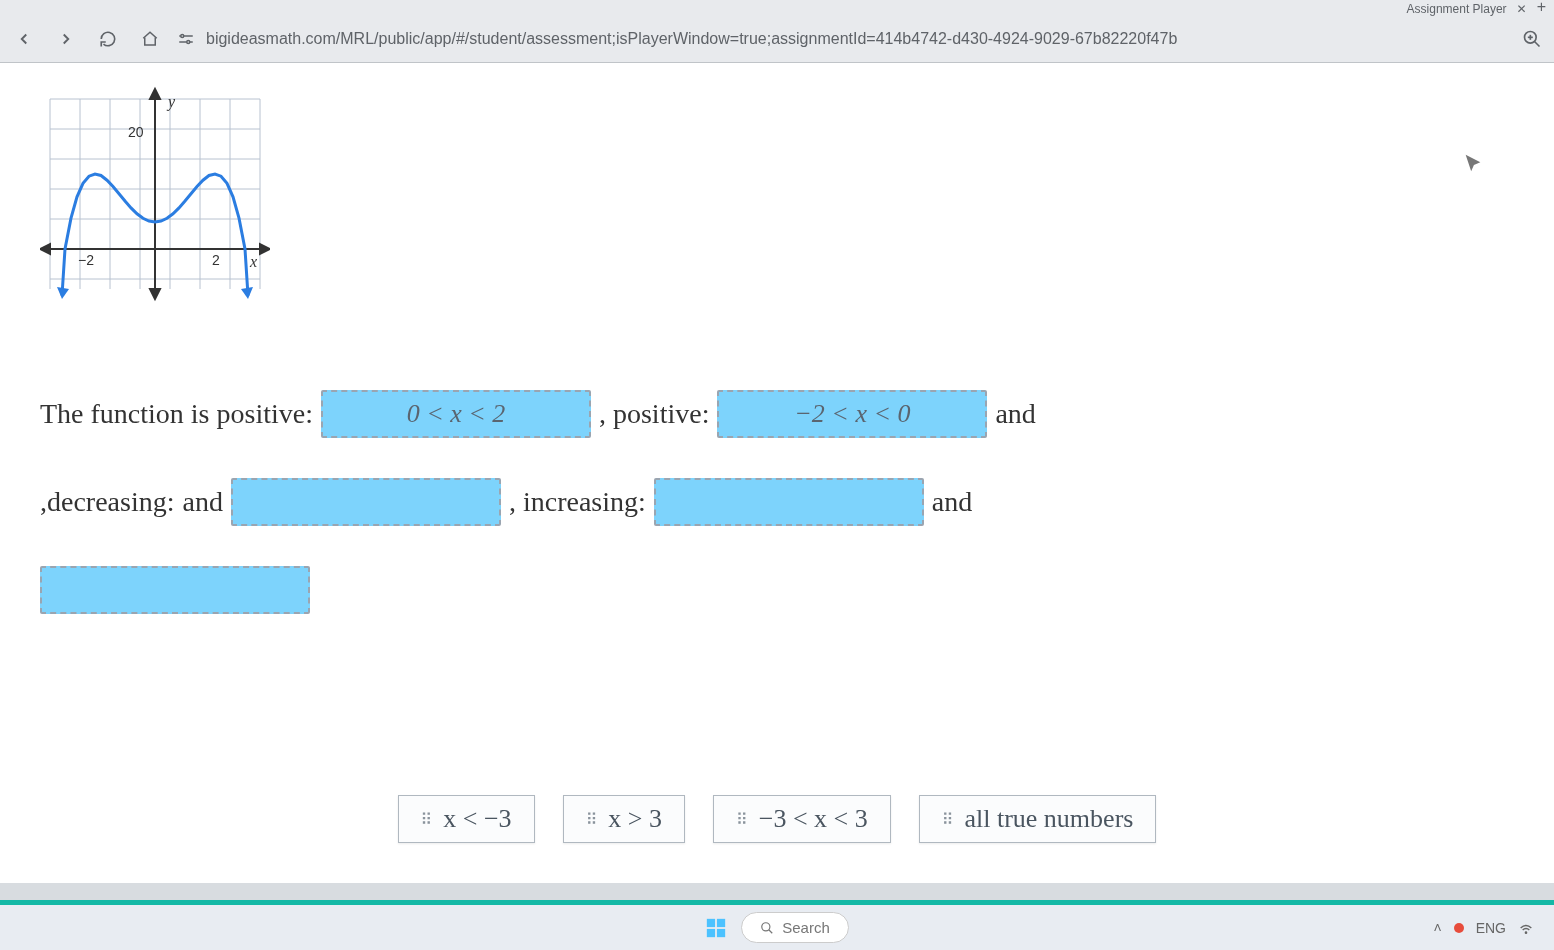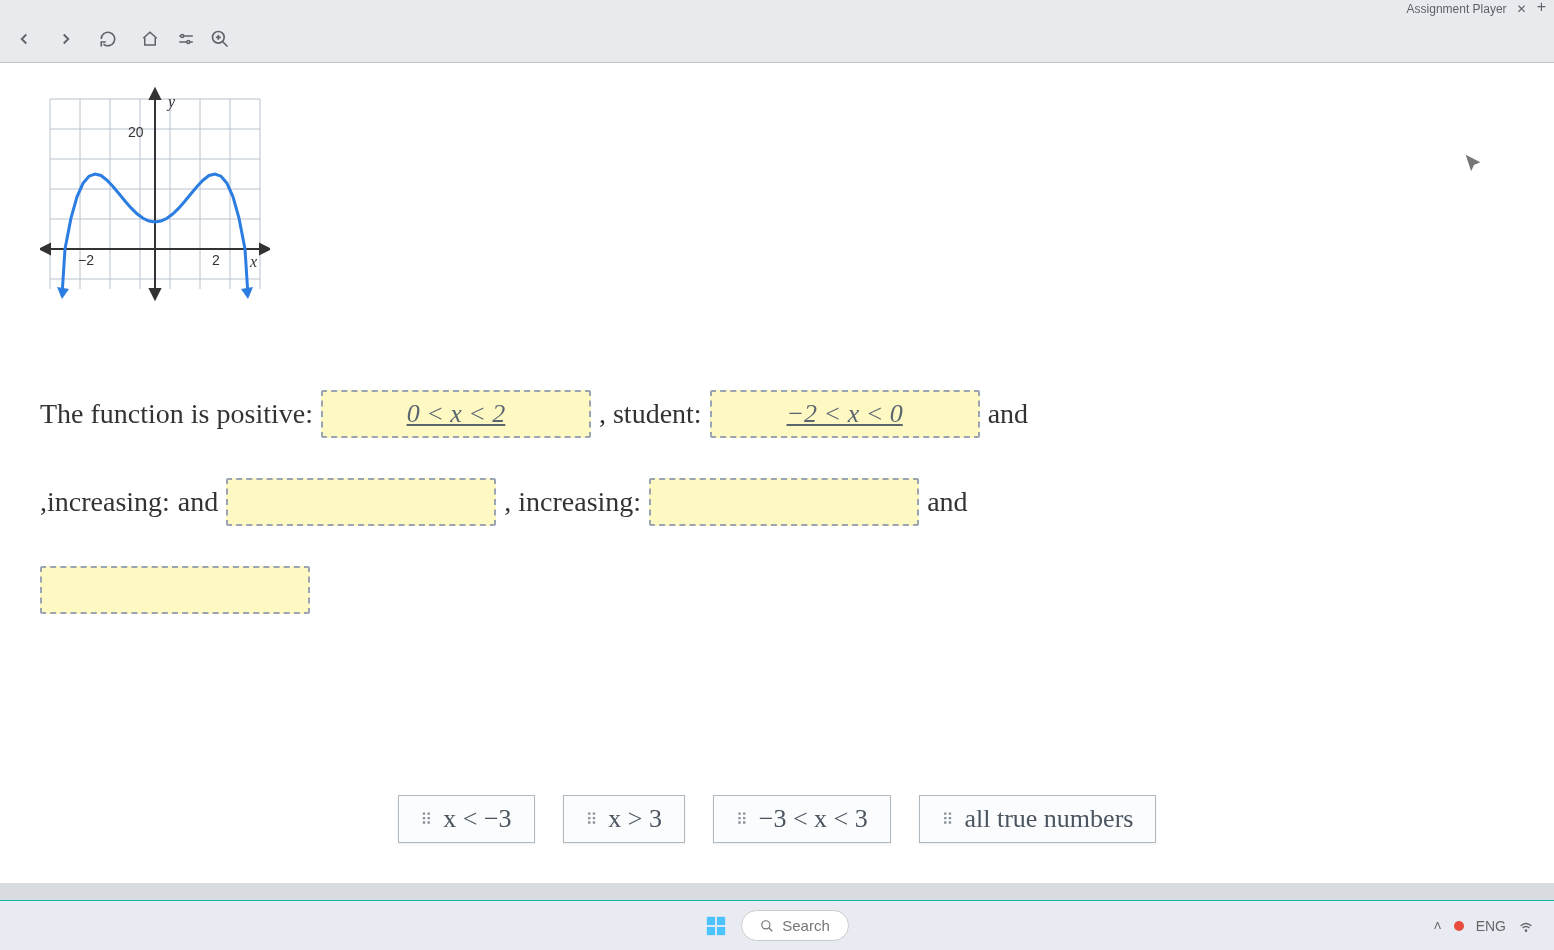--- a/index.html
+++ b/index.html
@@ -25,33 +25,33 @@
   
   .graph-wrap { width: 230px; height: 230px; position: relative; margin-top: 6px; }
   .graph-svg { width: 100%; height: 100%; }
   .graph-label { font-family: 'Times New Roman', serif; font-style: italic; font-size: 16px; fill: #333; }
   .graph-tick { font-family: Arial; font-size: 14px; fill: #333; }
   
   
   .sentence-area { margin-top: 81px; font-family: 'Times New Roman', serif; font-size: 28px; color: #333; }
   .row { display: flex; align-items: center; flex-wrap: wrap; margin-bottom: 40px; gap: 8px; }
   .label-text { white-space: nowrap; }
-  .drop-slot { min-width: 270px; height: 48px; border: 2px dashed #9aa5b1; border-radius: 2px; display: flex; align-items: center; justify-content: center; background: #fef9c3; color: #667; font-style: italic; font-size: 26px; text-decoration: underline; }
+  .drop-slot { min-width: 270px; height: 48px; border: 2px dashed #9aa5b1; border-radius: 2px; display: flex; align-items: center; justify-content: center; background: #7dd3fc; color: #667; font-style: italic; font-size: 26px; }
   .drop-slot.filled { color:#5a6570; }
   
   
   .option-pool { position: absolute; bottom: 40px; left: 0; right: 0; display: flex; justify-content: center; gap: 28px; }
   .option-chip { border: 1px solid #b0b8c0; background: #fbfcfd; padding: 8px 22px; font-family: 'Times New Roman', serif; font-size: 26px; color: #4a5560; display: flex; align-items: center; gap: 10px; cursor: grab; box-shadow: 0 1px 2px rgba(0,0,0,0.08); }
   .grip { color: #8a939c; font-size: 16px; letter-spacing: 1px; }
   
   
   .cursor-arrow { position:absolute; top: 90px; right: 70px; color:#8a8a8a; font-size:20px;}
   
   
-  .taskbar { position:absolute; bottom:0; left:0; right:0; height:50px; background:#e8ecf2; border-top:1px solid #14b8a6; display:flex; align-items:center; justify-content:center; gap:14px; color:#666; font-size:14px;}
+  .taskbar { position:absolute; bottom:0; left:0; right:0; height:50px; background:#e8ecf2; border-top:5px solid #14b8a6; display:flex; align-items:center; justify-content:center; gap:14px; color:#666; font-size:14px;}
   .search-pill { background:#fff; border:1px solid #ccc; border-radius:20px; padding:6px 18px; display:flex; align-items:center; gap:8px; color:#777; font-size:15px;}
   .tb-right { position:absolute; right:20px; display:flex; align-items:center; gap:12px; }
   .tb-dot { width:10px; height:10px; border-radius:50%; }
 </style>
 </head>
 <body>
 
 <div class="browser-top">
   <div class="tab-strip">
     <span>Assignment Player</span>
@@ -84,20 +84,21 @@
     <div class="site-icon">
       <svg width="18" height="18" viewBox="0 0 24 24" fill="none" stroke="currentColor" stroke-width="2">
           <circle cx="7" cy="8" r="2"></circle>
           <line x1="3" y1="8" x2="5" y2="8"></line>
           <line x1="9" y1="8" x2="21" y2="8"></line>
           <circle cx="15" cy="16" r="2"></circle>
           <line x1="3" y1="16" x2="13" y2="16"></line>
           <line x1="17" y1="16" x2="21" y2="16"></line>
         </svg>
     </div>
+    <div class="url-text">bigideasmath.com/MRL/public/app/#/student/assessment;isPlayerWindow=true;assignmentId=414b4742-d430-4924-9029-67b82220f47b</div>
     <div class="zoom-icon">
       <svg width="20" height="20" viewBox="0 0 24 24" fill="none" stroke="currentColor" stroke-width="2">
           <circle cx="10" cy="10" r="7"></circle>
           <line x1="15" y1="15" x2="21" y2="21"></line>
           <line x1="7" y1="10" x2="13" y2="10"></line>
           <line x1="10" y1="7" x2="10" y2="13"></line>
         </svg>
     </div>
   </div>
 </div>
@@ -151,26 +152,26 @@
   <div class="cursor-arrow">
     <svg width="22" height="22" viewBox="0 0 24 24" fill="#777">
         <path d="M4 2l6 18 3-7 7-3z"></path>
       </svg>
   </div>
   
   <div class="sentence-area">
     <div class="row">
       <span class="label-text">The function is positive:</span>
       <div class="drop-slot filled">0 &lt; x &lt; 2</div>
-      <span class="label-text">, student:</span>
+      <span class="label-text">, positive:</span>
       <div class="drop-slot filled">−2 &lt; x &lt; 0</div>
       <span class="label-text">and</span>
     </div>
     <div class="row">
-      <span class="label-text">,increasing:</span>
+      <span class="label-text">,decreasing:</span>
       <span class="label-text">and</span>
       <div class="drop-slot"></div>
       <span class="label-text">, increasing:</span>
       <div class="drop-slot"></div>
       <span class="label-text">and</span>
     </div>
     <div class="row">
       <div class="drop-slot"></div>
     </div>
   </div>

